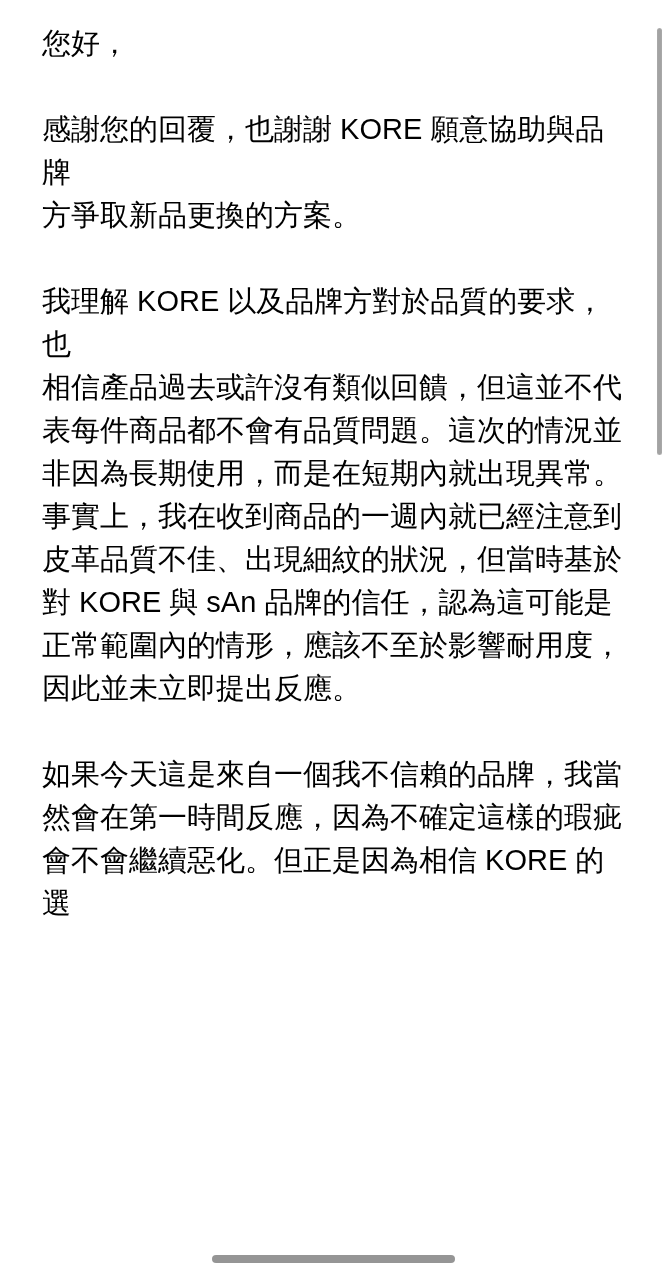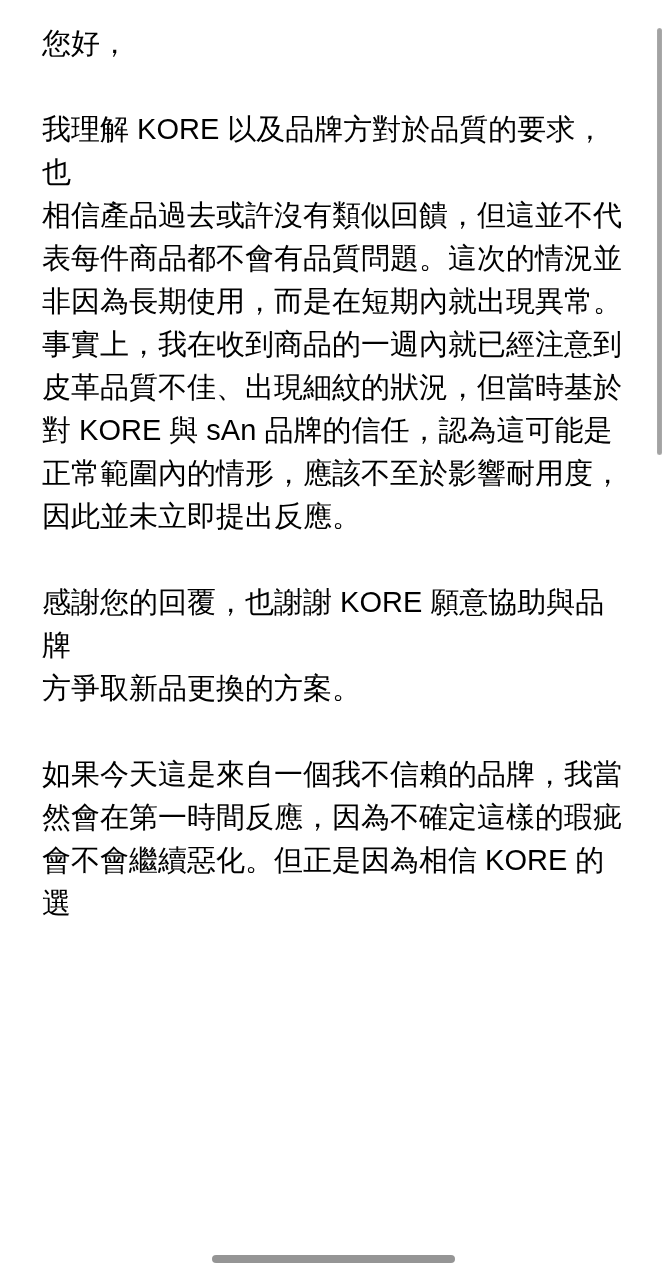--- a/index.html
+++ b/index.html
@@ -60,31 +60,31 @@
     background: var(--home-indicator);
   }
 </style>
 </head>
 <body>
 
 <div class="screen">
 
   <div class="message-body">
     <div class="message-paragraph">您好，</div>
+    <div class="message-paragraph">感謝您的回覆，也謝謝 KORE 願意協助與品牌
+方爭取新品更換的方案。</div>
     <div class="message-paragraph">我理解 KORE 以及品牌方對於品質的要求，也
 相信產品過去或許沒有類似回饋，但這並不代
 表每件商品都不會有品質問題。這次的情況並
 非因為長期使用，而是在短期內就出現異常。
 事實上，我在收到商品的一週內就已經注意到
 皮革品質不佳、出現細紋的狀況，但當時基於
 對 KORE 與 sAn 品牌的信任，認為這可能是
 正常範圍內的情形，應該不至於影響耐用度，
 因此並未立即提出反應。</div>
-    <div class="message-paragraph">感謝您的回覆，也謝謝 KORE 願意協助與品牌
-方爭取新品更換的方案。</div>
     <div class="message-paragraph">如果今天這是來自一個我不信賴的品牌，我當
 然會在第一時間反應，因為不確定這樣的瑕疵
 會不會繼續惡化。但正是因為相信 KORE 的選</div>
   </div>
 
   <div class="scrollbar-thumb"></div>
 
   <div class="home-indicator"></div>
 
 </div>

